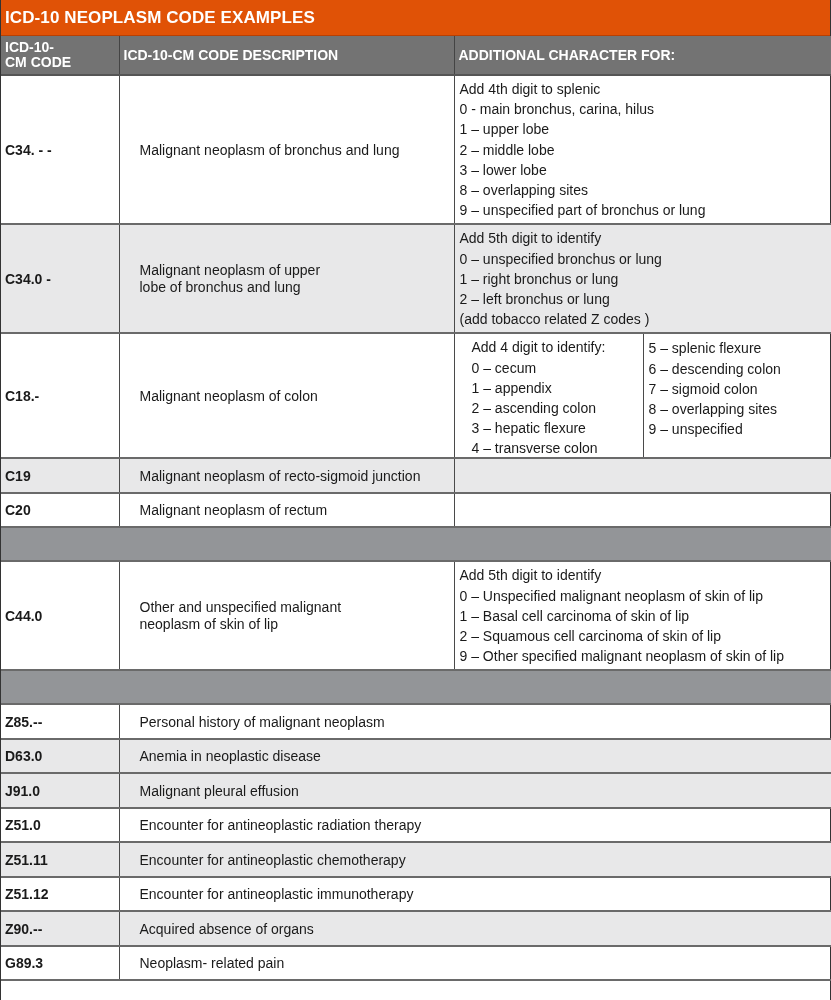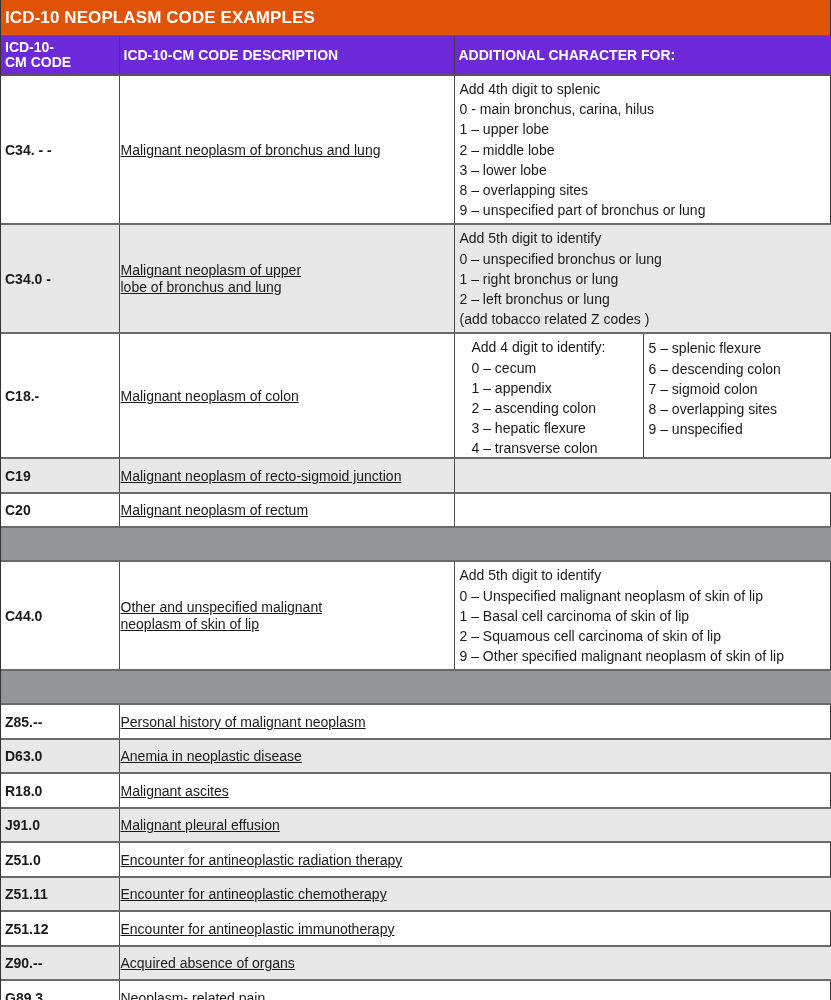--- a/index.html
+++ b/index.html
@@ -9,33 +9,33 @@
     .title-bar {
       height: 36px; background: #e05206; color: #fff; font-weight: bold;
       font-size: 17px; line-height: 36px; padding-left: 4px; letter-spacing: 0.1px;
       border-bottom: 1px solid #b84003;
     }
     table { border-collapse: collapse; width: 831px; table-layout: fixed; }
     col.c1 { width: 118px; }
     col.c2 { width: 335px; }
     col.c3 { width: 378px; }
     th {
-      background: #6d28d9; color: #fff; font-weight: bold; font-size: 14px;
+      background: #737373; color: #fff; font-weight: bold; font-size: 14px;
       text-align: left; vertical-align: middle; padding: 0 4px; height: 39px; line-height: 15px;
       border-right: 1px solid #444; border-bottom: 2px solid #555;
     }
     th:last-child { border-right: none; }
     td {
       font-size: 14px; vertical-align: middle; padding: 0 4px;
       border: 1px solid #4a4a4a; border-bottom: 2px solid #6a6a6a;
     }
     td:first-child { border-left: none; }
     td:last-child { border-right: none; }
     td.code { font-weight: bold; }
-    td.desc { padding-left: 1px; text-decoration: underline; }
+    td.desc { padding-left: 20px; }
     tr.alt td { background: #e8e8e9; }
     tr.divider td { background: #939598; height: 34px; }
     td.extra { padding: 3px 4px 3px 5px; line-height: 20.2px; vertical-align: top; }
     td.extra .line { display: block; white-space: nowrap; }
     .split { display: flex; height: 100%; }
     .split .left { width: 189px; border-right: 1px solid #4a4a4a; padding: 3px 4px 3px 17px; }
     .split .right { flex: 1; padding: 3px 4px 17px 5px; display: flex; flex-direction: column; justify-content: center; }
     td.extra-split { padding: 0; vertical-align: top; line-height: 20.2px; }
     td.extra-split .line { display: block; white-space: nowrap; }
     tr.simple td { height: 34.5px; }
@@ -152,24 +152,20 @@
       </tr>
 
       <tr class="simple">
         <td class="code">Z85.--</td>
         <td class="desc" colspan="2">Personal history of malignant neoplasm</td>
       </tr>
       <tr class="simple alt">
         <td class="code">D63.0</td>
         <td class="desc" colspan="2">Anemia in neoplastic disease</td>
       </tr>
-      <tr class="simple">
-        <td class="code">R18.0</td>
-        <td class="desc" colspan="2">Malignant ascites</td>
-      </tr>
       <tr class="simple alt">
         <td class="code">J91.0</td>
         <td class="desc" colspan="2">Malignant pleural effusion</td>
       </tr>
       <tr class="simple">
         <td class="code">Z51.0</td>
         <td class="desc" colspan="2">Encounter for antineoplastic radiation therapy</td>
       </tr>
       <tr class="simple alt">
         <td class="code">Z51.11</td>

